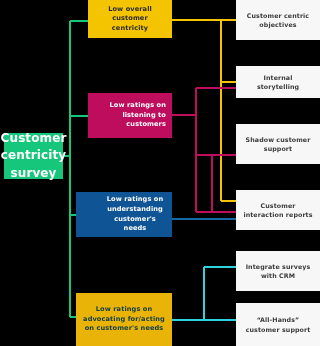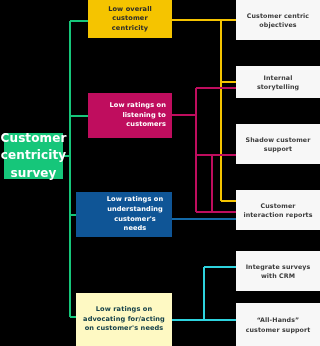--- a/index.html
+++ b/index.html
@@ -22,21 +22,21 @@
     padding:4px 6px;
   }
   .root{
     left:4px;top:133px;width:59px;height:46px;
     background:#16c67a;color:#ffffff;font-size:12px;
   }
   .cause{font-size:6.6px;}
   .c-yellow{left:88px;top:0px;width:84px;height:38px;background:#f5c400;color:#2b2b2b;}
   .c-magenta{left:88px;top:93px;width:84px;height:45px;background:#bf0d5e;color:#ffffff;text-align:right;}
   .c-blue{left:76px;top:192px;width:96px;height:45px;background:#0f5596;color:#ffffff;padding-left:28px;}
-  .c-cyan{left:76px;top:293px;width:96px;height:53px;background:#fef9c3;color:#14404a;}
+  .c-cyan{left:76px;top:293px;width:96px;height:53px;background:#eab308;color:#14404a;}
   .sol{
     font-size:6.3px;font-weight:700;color:#3a3a3a;background:#f7f7f7;
     left:236px;width:84px;
   }
   .s1{top:0px;height:40px;}
   .s2{top:66px;height:32px;}
   .s3{top:124px;height:40px;}
   .s4{top:190px;height:40px;}
   .s5{top:251px;height:40px;}
   .s6{top:303px;height:43px;}

